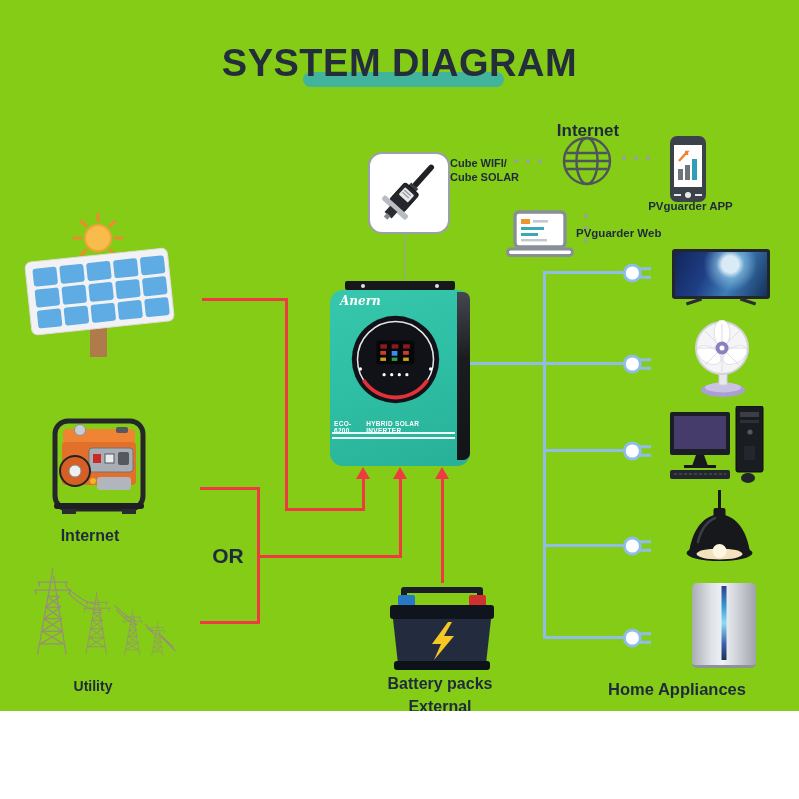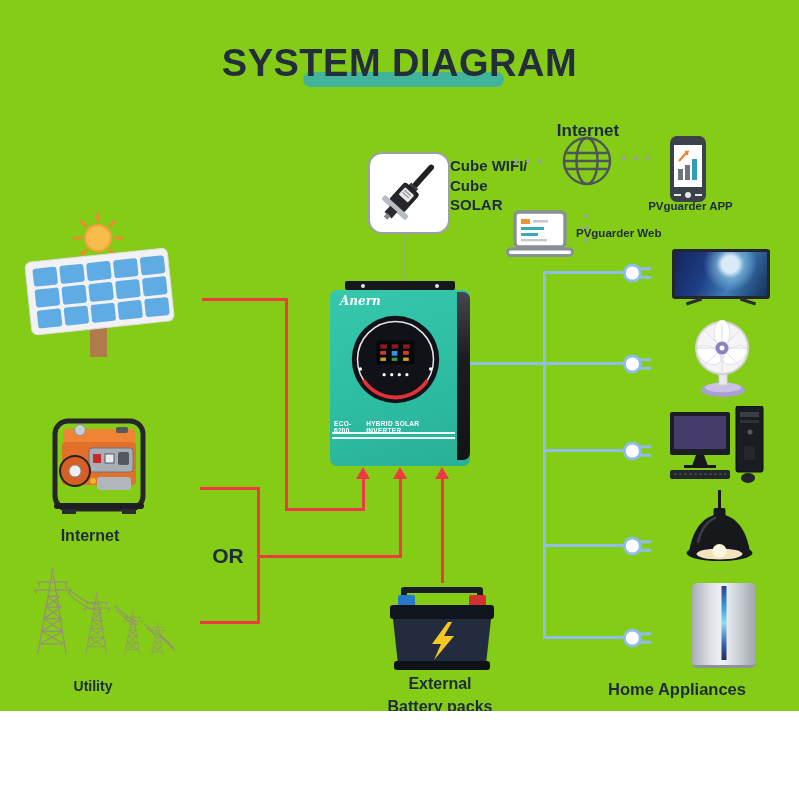--- a/index.html
+++ b/index.html
@@ -22,21 +22,21 @@
   .dotline-v{border-left:2px dotted #9aa0a6;}
   
   #cube-box{left:368px;top:152px;width:78px;height:78px;border:2px solid #9aa0a6;border-radius:14px;background:#fff;}
   
   #phone{left:670px;top:136px;width:36px;height:66px;background:#3c4249;border-radius:7px;}
   #phone .scr{position:absolute;left:4px;top:9px;width:28px;height:42px;background:#fff;}
   #phone .ctl{position:absolute;bottom:4px;left:0;right:0;display:flex;justify-content:center;align-items:center;gap:4px;}
   #phone .ctl b{display:block;width:7px;height:2px;background:#e8e8ea;}
   #phone .ctl s{display:block;width:6px;height:6px;border-radius:50%;background:#e8e8ea;}
   
-  #inv-body{left:330px;top:290px;width:140px;height:176px;border-radius:7px;
+  #inv-body{left:330px;top:290px;width:140px;height:176px;border-radius:13px;
             background:linear-gradient(160deg,#36c7ac 0%,#2dbda3 55%,#27b097 100%);}
   #inv-side{right:0;top:2px;width:13px;height:168px;border-radius:0 7px 7px 0;
             background:linear-gradient(180deg,#44474e 0%,#1b1c20 40%,#131417 100%);}
   #inv-bracket{left:345px;top:281px;width:110px;height:9px;background:#17181c;border-radius:2px;z-index:0;}
   #inv-bracket i{position:absolute;top:3px;width:4px;height:4px;border-radius:50%;background:#dfe2e6;}
   #inv-brand{left:10px;top:4px;font-family:"DejaVu Serif",serif;font-style:italic;font-weight:700;
              font-size:12px;color:#fff;}
   #inv-model-row{left:4px;right:16px;top:130px;display:flex;justify-content:space-between;
                  font-size:6.5px;font-weight:700;color:#fff;letter-spacing:.3px;}
   .inv-line{left:2px;width:123px;height:2px;background:rgba(255,255,255,.92);}
@@ -69,21 +69,21 @@
         <rect x="28" y="33" width="20" height="25" rx="3" fill="#26272c" stroke="#141518"></rect>
         <rect x="31.5" y="37" width="13" height="10" rx="1" fill="#e8e8ea"></rect>
         <rect x="33" y="39" width="9" height="1.5" fill="#9a9ea4"></rect>
         <rect x="33" y="42" width="9" height="1.5" fill="#9a9ea4"></rect>
         <rect x="21" y="57" width="34" height="6" rx="2" fill="#b9bdc3"></rect>
         <rect x="33" y="62" width="10" height="9" fill="#2b2c31"></rect>
         <rect x="35.5" y="70" width="5" height="5" fill="#85898f"></rect>
       </g>
     </svg>
   </div>
-  <div class="abs" style="left:450px;top:156px;width:80px;font-size:15px;font-weight:700;line-height:1.3;color:#1f2a3c">
+  <div class="abs" style="left:450px;top:156px;width:80px;font-size:11px;font-weight:700;line-height:1.3;color:#1f2a3c">
     <span style="display:block">Cube WIFI/</span>
     <span style="display:block">Cube  SOLAR</span>
   </div>
 
   <div class="abs dotty" style="left:514px;top:159px">
       <i></i>
       <i></i>
       <i></i>
     </div>
 
@@ -259,22 +259,22 @@
   <svg class="abs" style="left:382px;top:582px" width="120" height="92" viewBox="0 0 120 92">
     <path d="M22,24 V8 H98 V24" fill="none" stroke="#1a1d24" stroke-width="6" stroke-linejoin="round"></path>
     <rect x="16" y="13" width="17" height="12" rx="2" fill="#2878c8"></rect>
     <rect x="87" y="13" width="17" height="12" rx="2" fill="#d2302e"></rect>
     <rect x="8" y="23" width="104" height="14" rx="3" fill="#10141d"></rect>
     <polygon points="11,37 109,37 104,82 16,82" fill="#232c3e"></polygon>
     <rect x="12" y="79" width="96" height="9" rx="3" fill="#0d1118"></rect>
     <polygon points="66,40 50,62 59,62 52,78 72,54 62,54 70,40" fill="#f7c724"></polygon>
   </svg>
   <div class="abs lbl" style="left:370px;top:672px;width:140px;font-size:16px;line-height:1.45">
+    <span style="display:block">Battery packs</span>
     <span style="display:block">External</span>
-    <span style="display:block">Battery packs</span>
   </div>
 
   <div class="abs rline" style="left:202px;top:298px;width:86px;height:3px"></div>
   <div class="abs rline" style="left:285px;top:298px;width:3px;height:213px"></div>
   <div class="abs rline" style="left:285px;top:508px;width:80px;height:3px"></div>
   <div class="abs rline" style="left:362px;top:479px;width:3px;height:32px"></div>
   <div class="abs arrowhead" style="left:356px;top:467px"></div>
 
   <div class="abs rline" style="left:200px;top:487px;width:60px;height:3px"></div>
   <div class="abs rline" style="left:200px;top:621px;width:60px;height:3px"></div>

